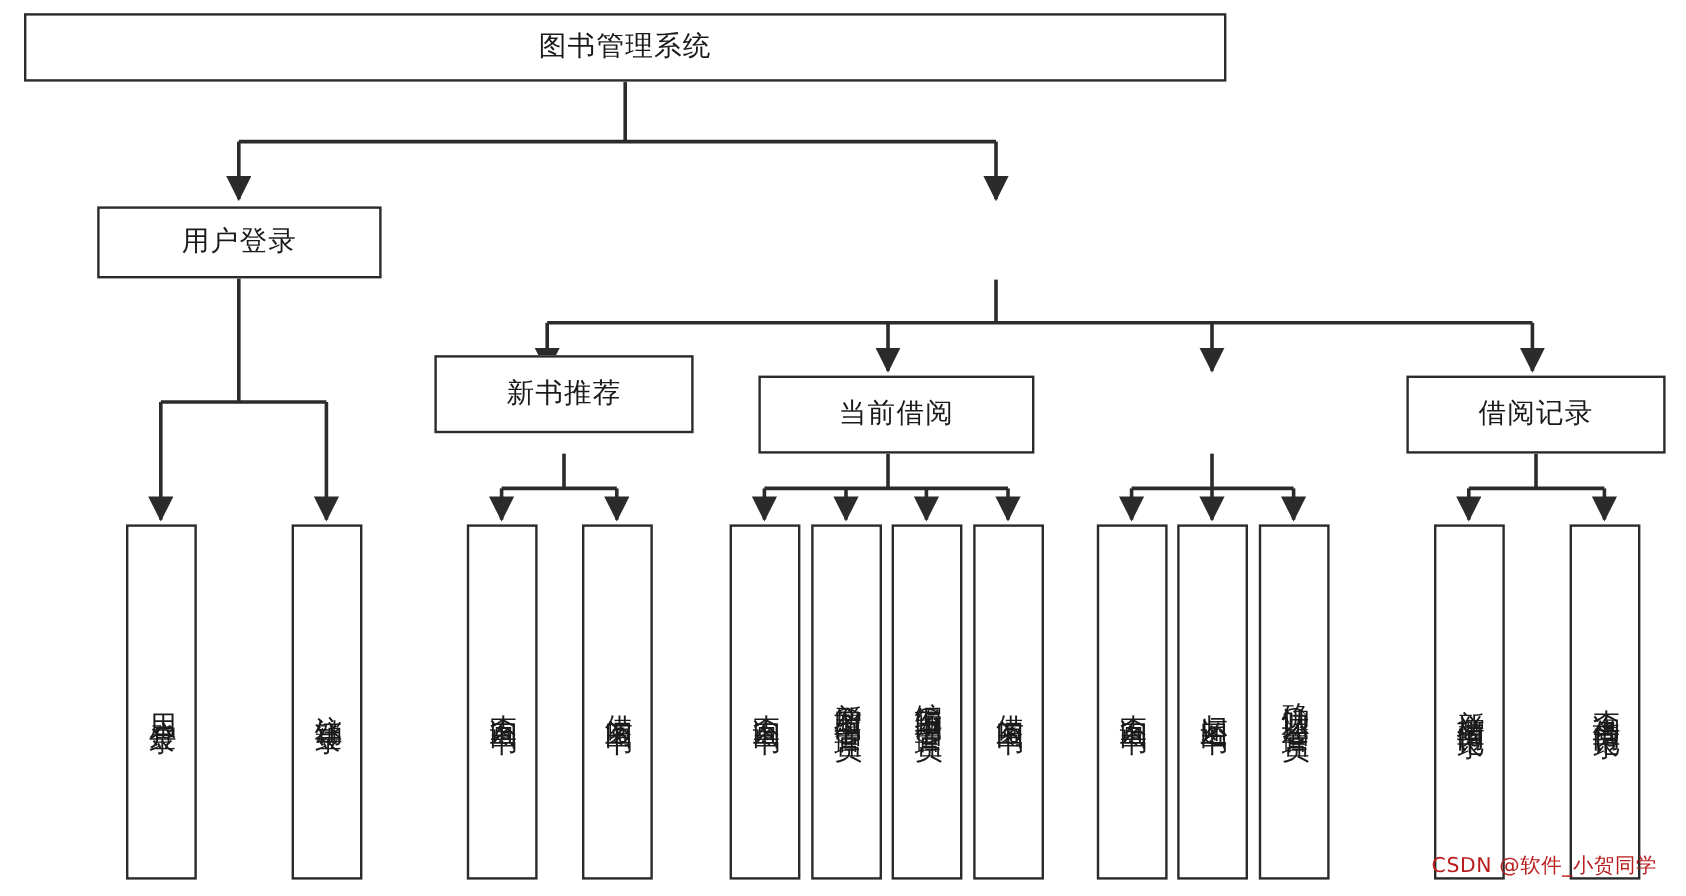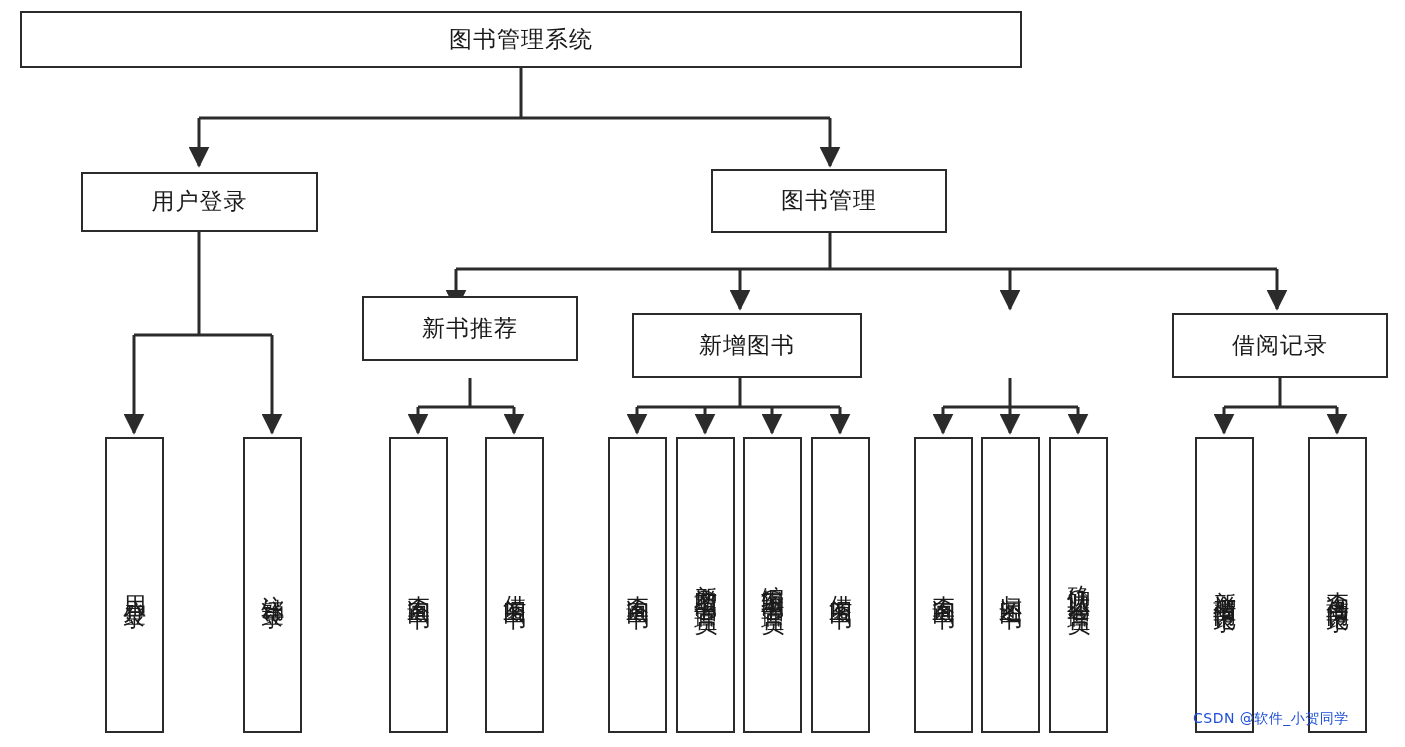--- a/index.html
+++ b/index.html
@@ -59,22 +59,22 @@
     font-size: 23px;
     line-height: 1.02;
     letter-spacing: 4px;
     white-space: normal;
     max-height: 270px;
   }
   #watermark {
     position: absolute;
     left: 1193px;
     top: 710px;
-    font-size: 14px;
-    color: #1d4ed8;
+    font-size: 17px;
+    color: #b91c1c;
     letter-spacing: 0.5px;
     white-space: nowrap;
     z-index: 3;
     pointer-events: none;
   }
 </style>
 </head>
 <body>
 
 <div id="canvas">
@@ -129,29 +129,26 @@
     </g>
   </svg>
 
   <div class="node horiz" style="left:20px; top:11px; width:1002px; height:57px;">
     <span class="label">图书管理系统</span>
   </div>
 
   <div class="node horiz" style="left:81px; top:172px; width:237px; height:60px;">
     <span class="label">用户登录</span>
   </div>
-  <div class="node horiz" style="left:711px; top:169px; width:236px; height:64px;">
-    <span class="label">图书管理</span>
-  </div>
 
   <div class="node horiz" style="left:362px; top:296px; width:216px; height:65px;">
     <span class="label">新书推荐</span>
   </div>
   <div class="node horiz" style="left:632px; top:313px; width:230px; height:65px;">
-    <span class="label">新增图书</span>
+    <span class="label">当前借阅</span>
   </div>
   <div class="node horiz" style="left:1172px; top:313px; width:216px; height:65px;">
     <span class="label">借阅记录</span>
   </div>
 
   <div class="node vert" style="left:105px; top:437px; width:59px; height:296px;">
     <span class="label">用户登录</span>
   </div>
   <div class="node vert" style="left:243px; top:437px; width:59px; height:296px;">
     <span class="label">注销登录</span>

